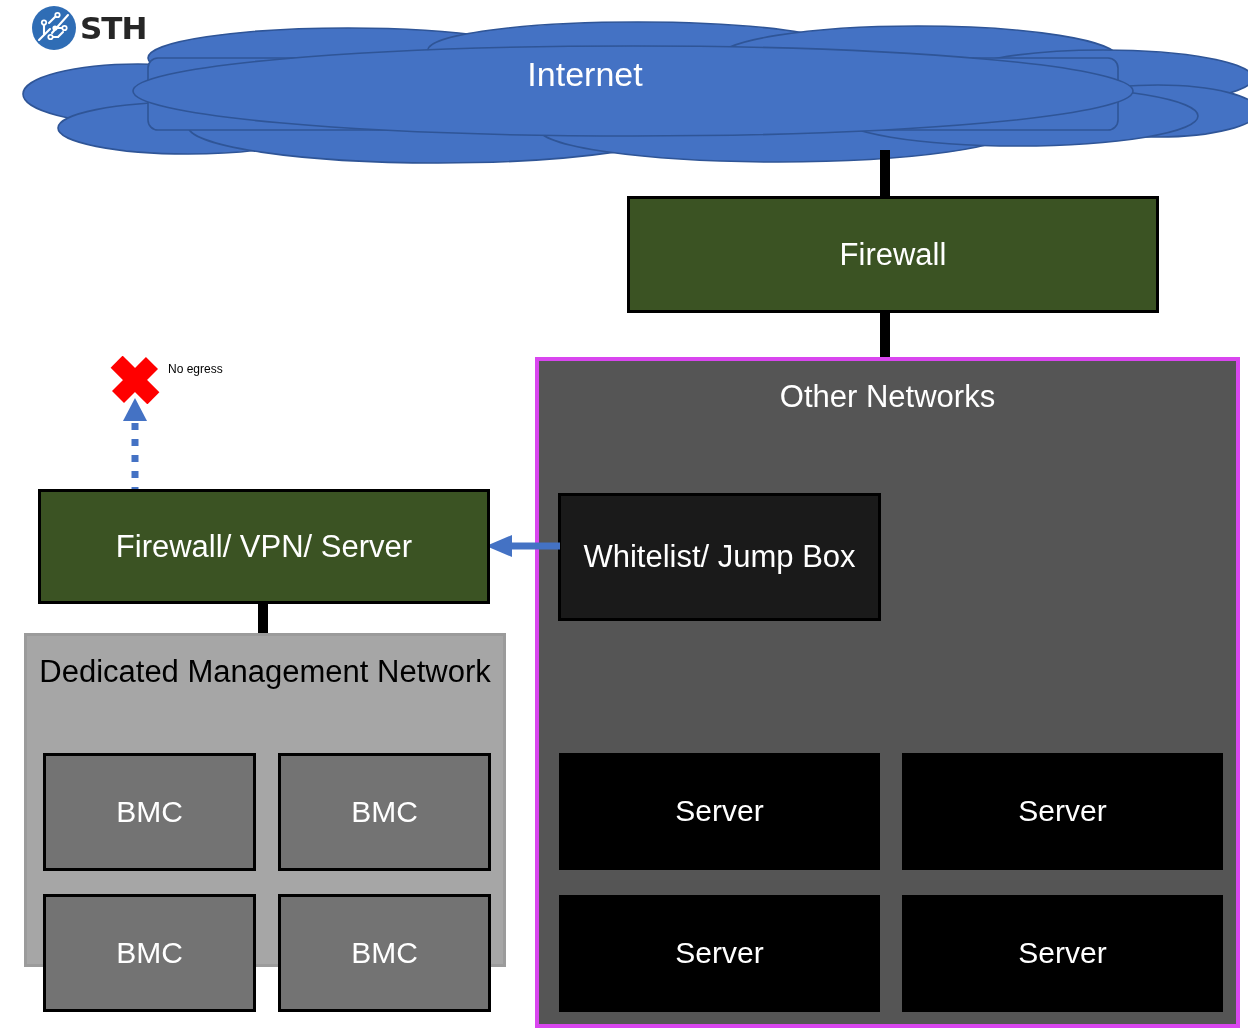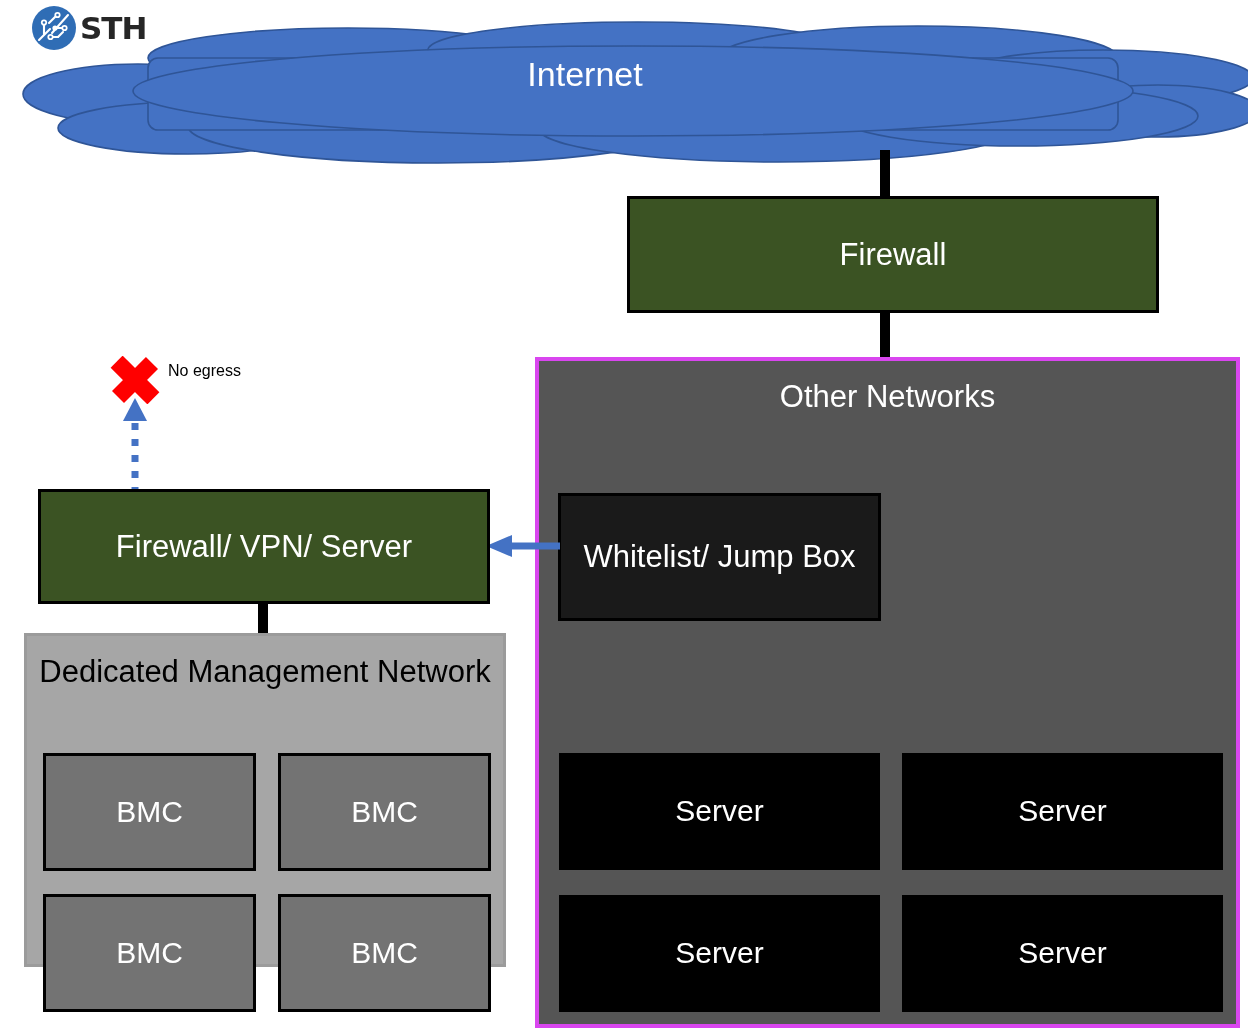--- a/index.html
+++ b/index.html
@@ -113,21 +113,21 @@
     position: absolute;
     background: #000000;
     width: 10px;
   }
 
   
   #no-egress-label {
     position: absolute;
     left: 168px;
     top: 362px;
-    font-size: 16px;
+    font-size: 12px;
     color: #000000;
   }
   #red-x {
     position: absolute;
     left: 109px;
     top: 356px;
     width: 52px;
     height: 48px;
   }
   #dotted-arrow {

